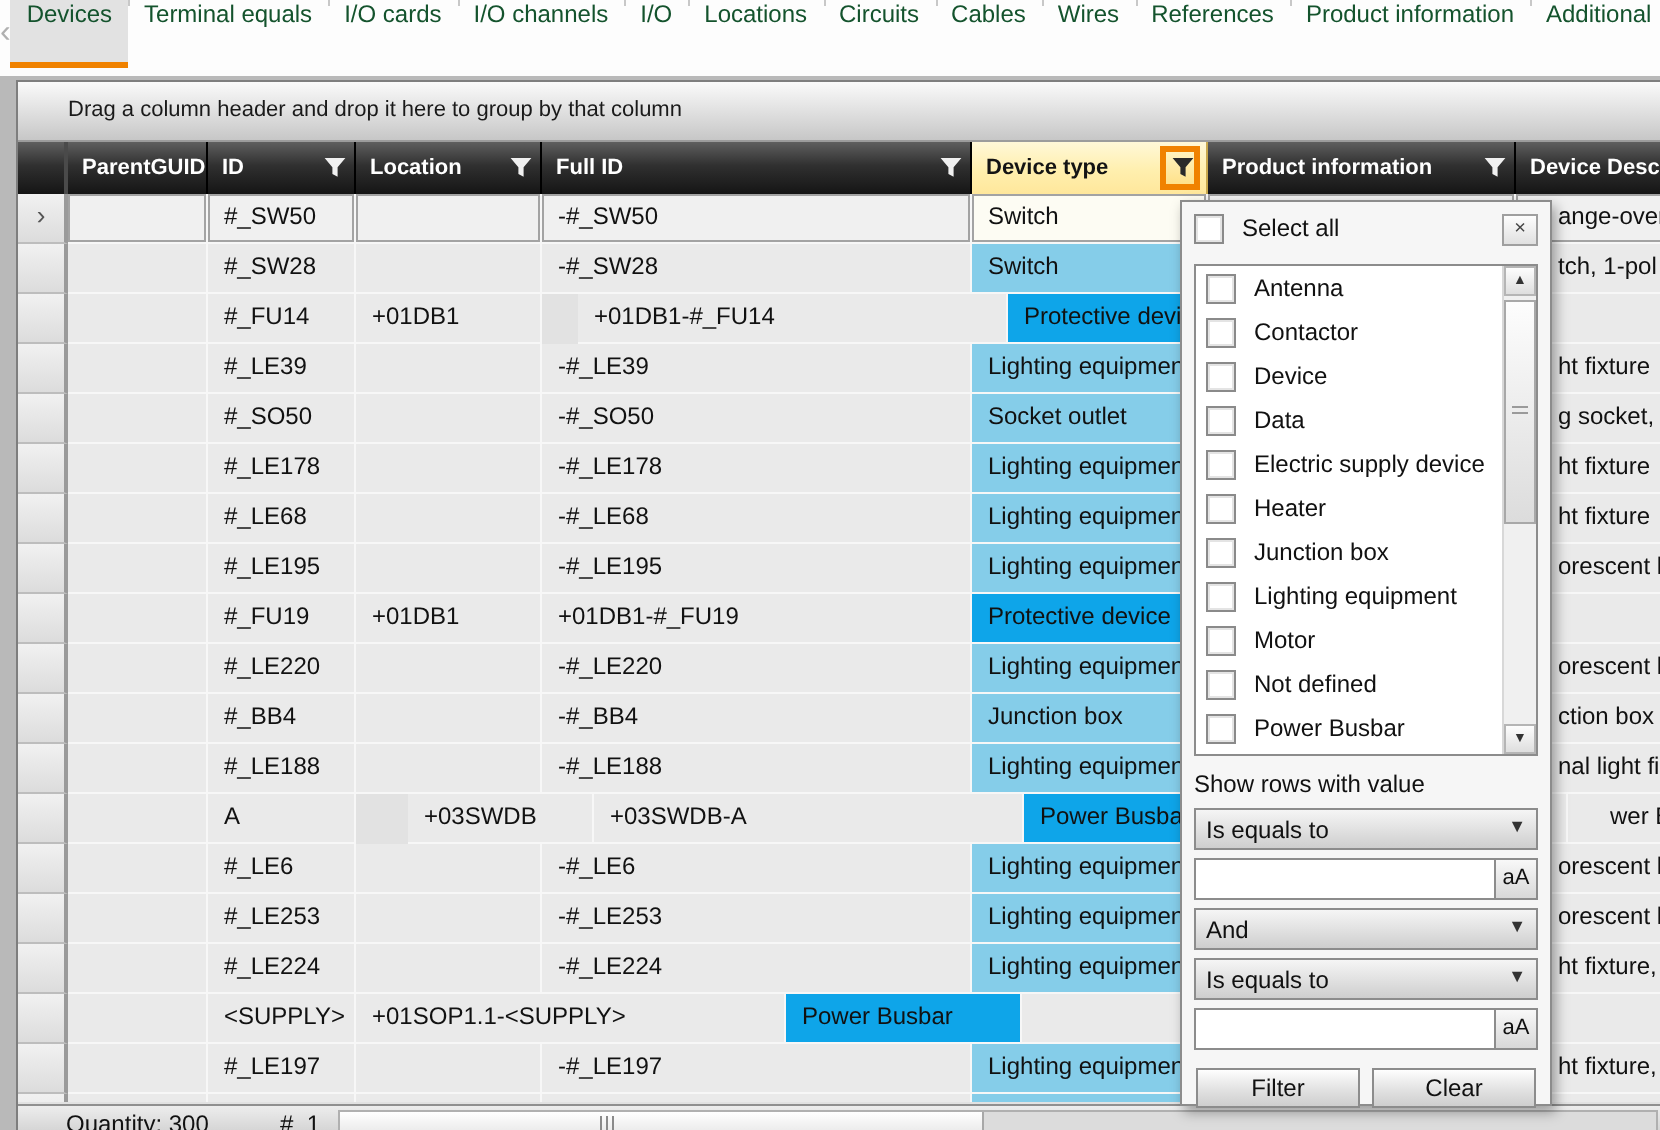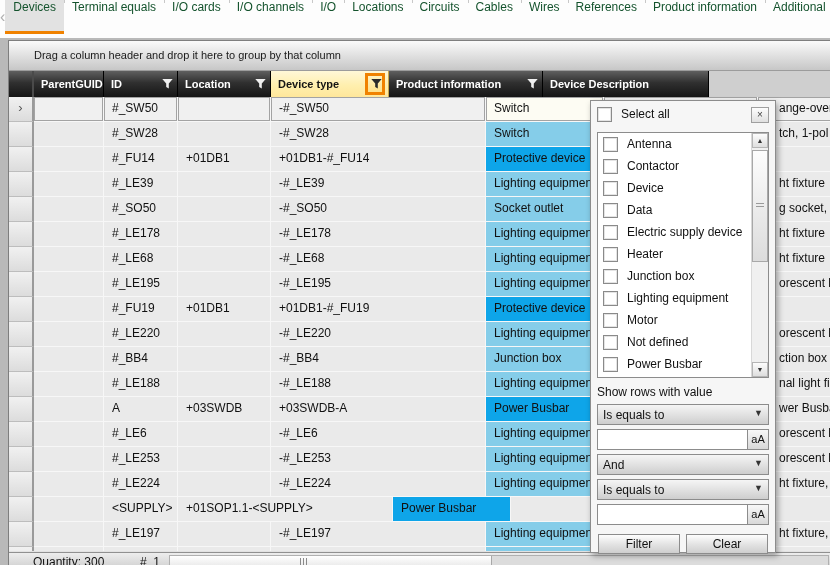--- a/index.html
+++ b/index.html
@@ -127,20 +127,26 @@
           <svg class="funnel" width="13" height="12" viewBox="0 0 12 12">
             <path d="M0.8 1 h10.4 L7.3 5.6 V10.4 L4.7 9 V5.6 Z" fill="#f0f0f0"></path>
           </svg>
         </div>
         <div class="hcell" style="width: 93px;">
           <span>Location</span>
           <svg class="funnel" width="13" height="12" viewBox="0 0 12 12">
             <path d="M0.8 1 h10.4 L7.3 5.6 V10.4 L4.7 9 V5.6 Z" fill="#f0f0f0"></path>
           </svg>
         </div>
+        <div class="hcell" style="width: 215px;">
+          <span>Full ID</span>
+          <svg class="funnel" width="13" height="12" viewBox="0 0 12 12">
+            <path d="M0.8 1 h10.4 L7.3 5.6 V10.4 L4.7 9 V5.6 Z" fill="#f0f0f0"></path>
+          </svg>
+        </div>
         <div class="hcell hl" style="width: 118px;">
           <span>Device type</span>
           <span class="funnelbox">
             <svg class="funnel" width="13" height="12" viewBox="0 0 12 12">
               <path d="M0.8 1 h10.4 L7.3 5.6 V10.4 L4.7 9 V5.6 Z" fill="#2a2a2a"></path>
             </svg>
           </span>
         </div>
         <div class="hcell" style="width: 154px;">
           <span>Product information</span>
@@ -171,21 +177,21 @@
           <div class="cell" style="width: 215px;">-#_SW28</div>
           <div class="cell dtype blue" style="width: 118px;">Switch</div>
           <div class="cell" style="width: 154px;"></div>
           <div class="cell desc" style="width: 166px;">tch, 1-pol</div>
         </div>
         <div class="row">
           <div class="cell ind"></div>
           <div class="cell" style="width: 70px;"></div>
           <div class="cell" style="width: 74px;">#_FU14</div>
           <div class="cell" style="width: 93px;">+01DB1</div>
-          <div class="cell" style="width: 215px;">+01DB1-#_FU14</div>
+          <div class="cell" style="width: 215px; margin-left: 18px;">+01DB1-#_FU14</div>
           <div class="cell dtype white" style="width: 118px;">Protective device</div>
           <div class="cell" style="width: 154px;"></div>
           <div class="cell desc" style="width: 166px;"></div>
         </div>
         <div class="row">
           <div class="cell ind"></div>
           <div class="cell" style="width: 70px;"></div>
           <div class="cell" style="width: 74px;">#_LE39</div>
           <div class="cell" style="width: 93px;"></div>
           <div class="cell" style="width: 215px;">-#_LE39</div>
@@ -270,21 +276,21 @@
           <div class="cell" style="width: 93px;"></div>
           <div class="cell" style="width: 215px;">-#_LE188</div>
           <div class="cell dtype blue" style="width: 118px;">Lighting equipment</div>
           <div class="cell" style="width: 154px;"></div>
           <div class="cell desc" style="width: 166px;">nal light fi</div>
         </div>
         <div class="row">
           <div class="cell ind"></div>
           <div class="cell" style="width: 70px;"></div>
           <div class="cell" style="width: 74px;">A</div>
-          <div class="cell" style="width: 93px;">+03SWDB</div>
+          <div class="cell" style="width: 93px; margin-left: 26px;">+03SWDB</div>
           <div class="cell" style="width: 215px;">+03SWDB-A</div>
           <div class="cell dtype white" style="width: 118px;">Power Busbar</div>
           <div class="cell" style="width: 154px;"></div>
           <div class="cell desc" style="width: 166px;">wer Busbar</div>
         </div>
         <div class="row">
           <div class="cell ind"></div>
           <div class="cell" style="width: 70px;"></div>
           <div class="cell" style="width: 74px;">#_LE6</div>
           <div class="cell" style="width: 93px;"></div>

